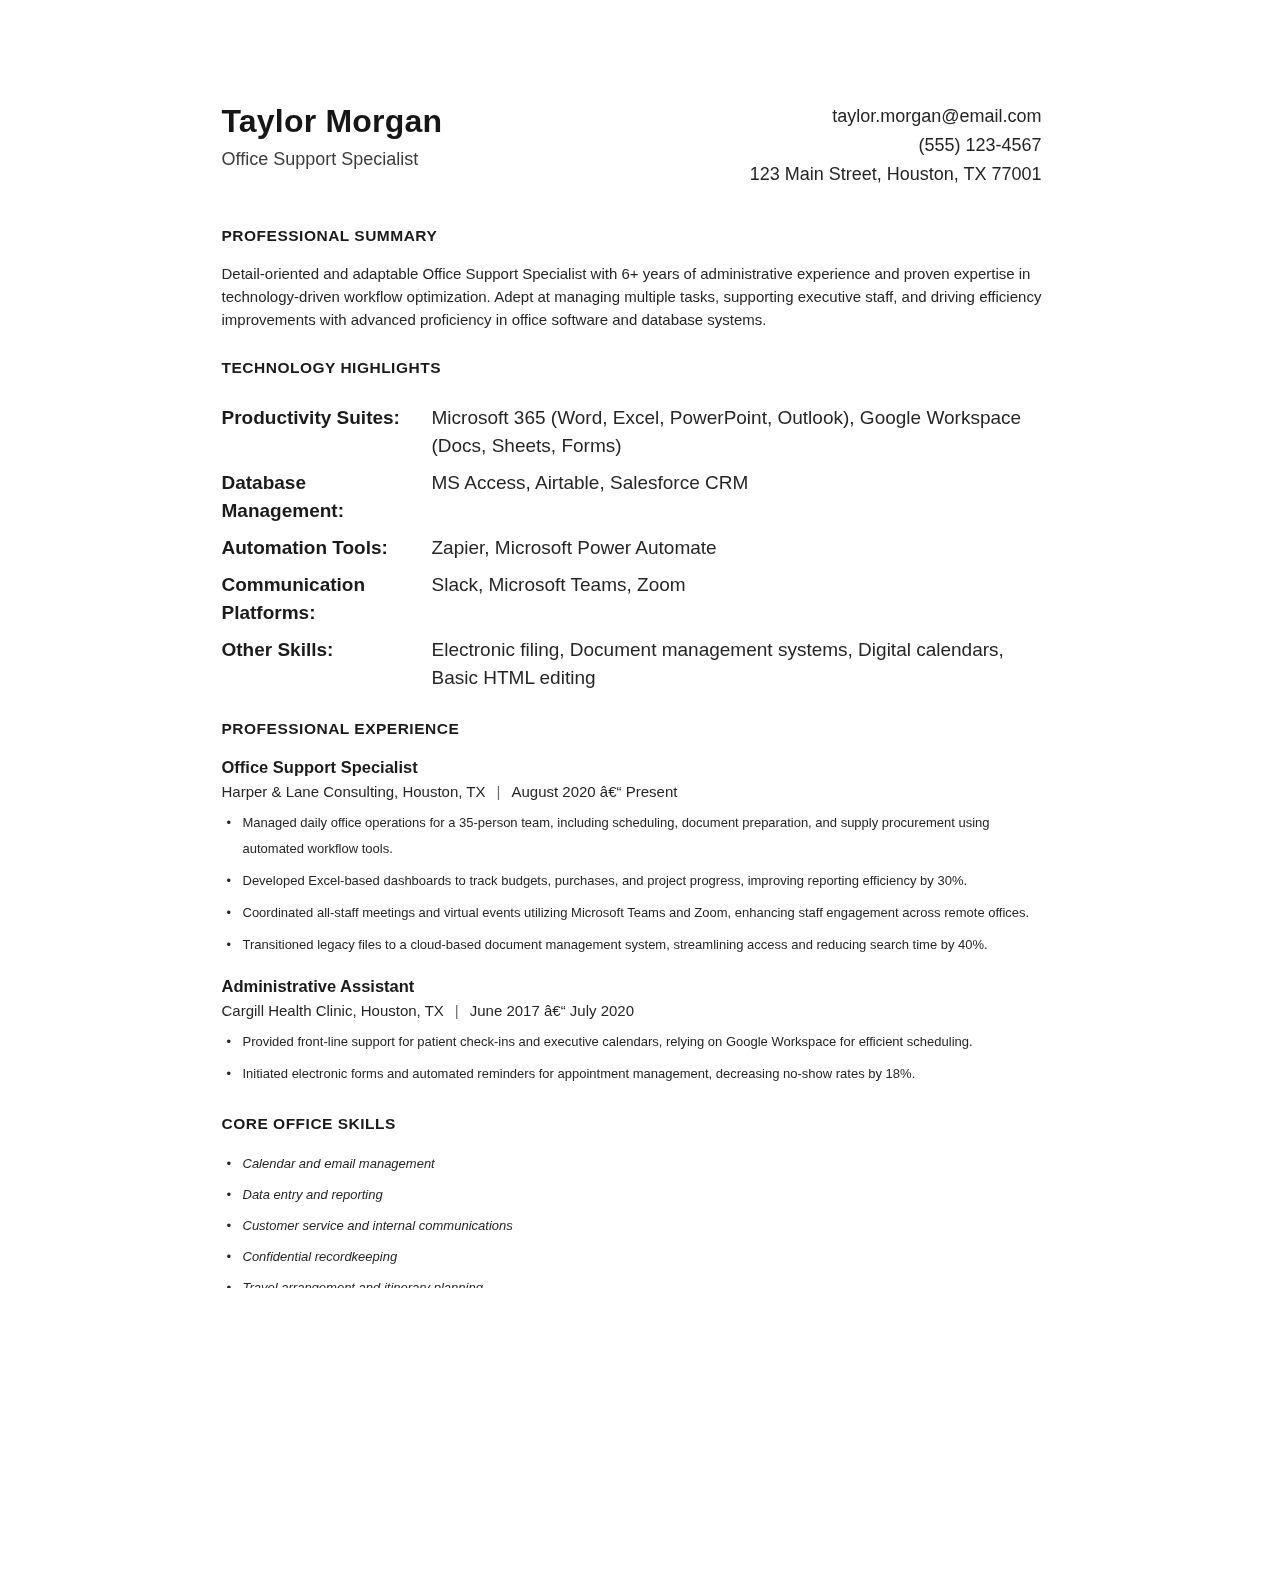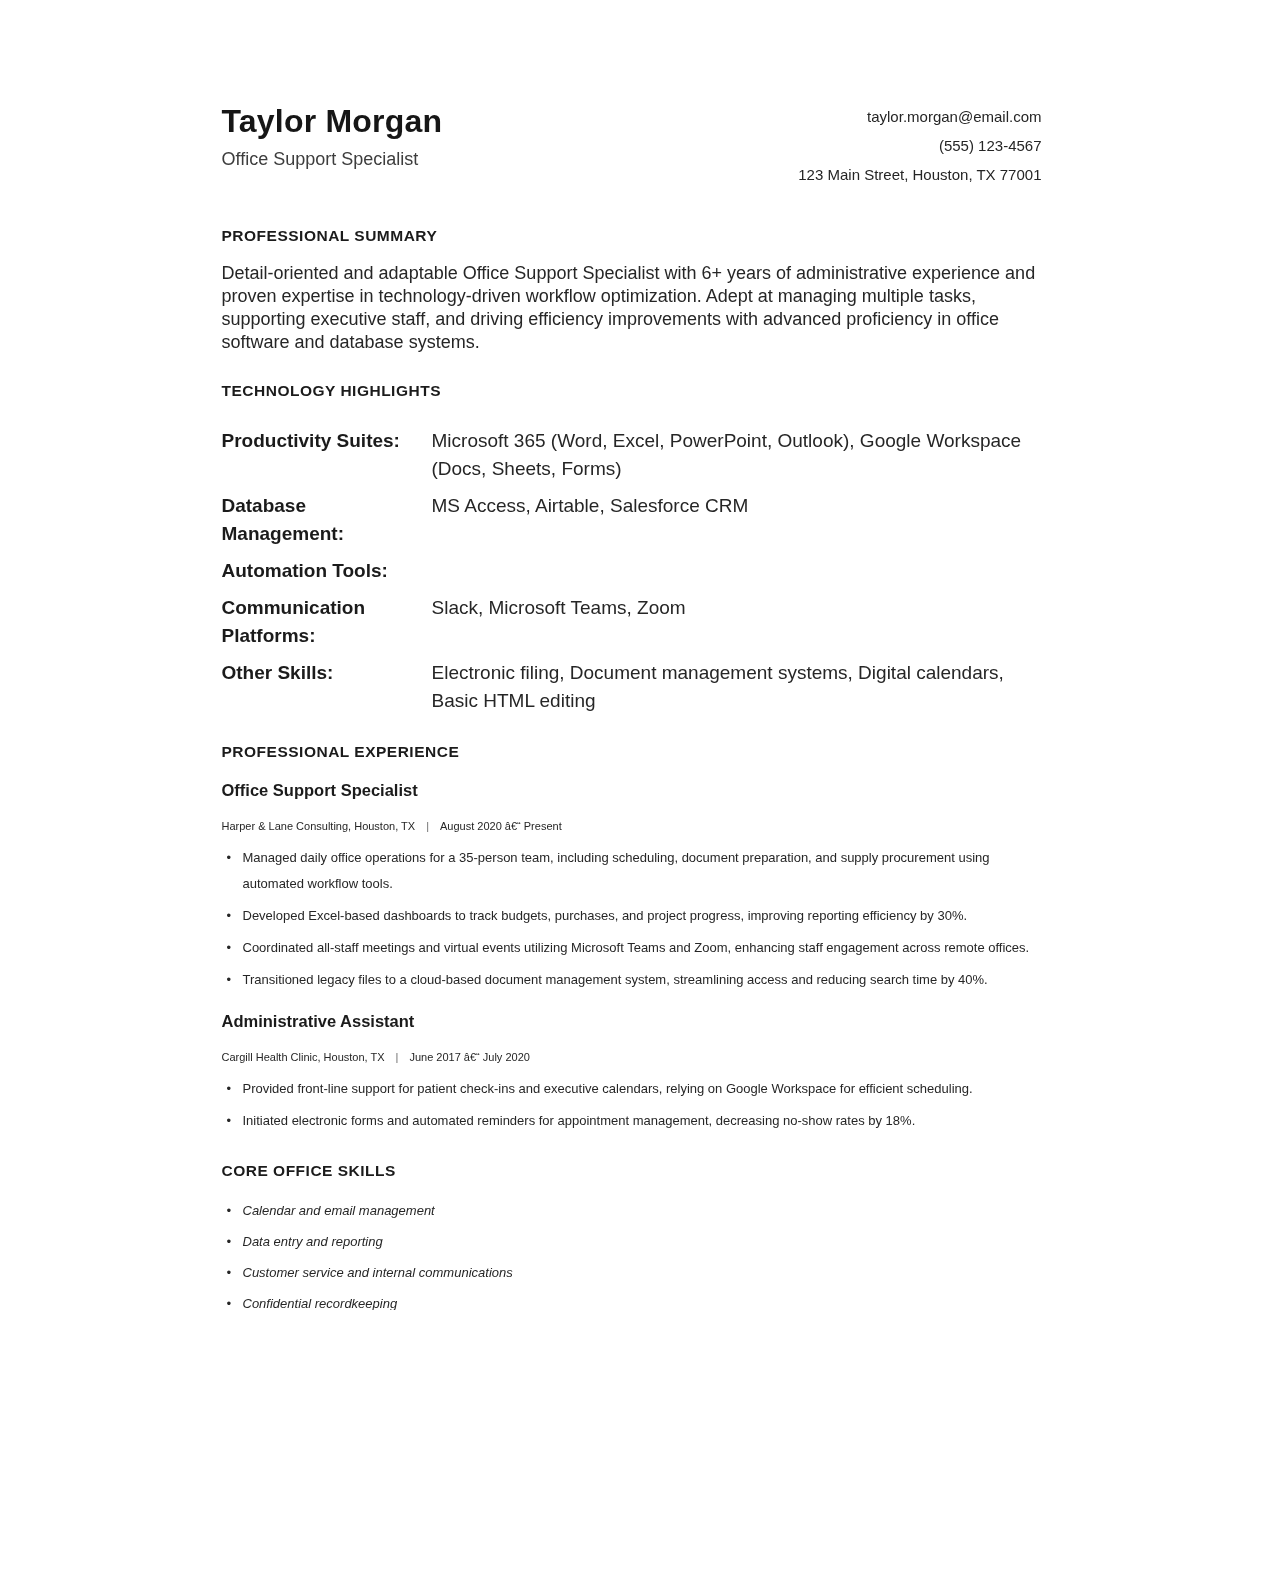--- a/index.html
+++ b/index.html
@@ -40,21 +40,21 @@
     letter-spacing: 0.2px;
   }
   .person-subtitle {
     margin-top: 5px;
     font-size: 18px;
     color: #3d3d3d;
     line-height: 24px;
   }
   .contact {
     text-align: right;
-    font-size: 15px;
+    font-size: 18px;
     line-height: 29px;
     color: #252525;
     margin-top: 2px;
   }
 
   
   h2.section-heading {
     margin: 26px 0 0 0;
     font-size: 15.5px;
     font-weight: 700;
@@ -62,21 +62,21 @@
     color: #1b1b1b;
     line-height: 21px;
   }
   .header + section > h2.section-heading {
     margin-top: 36px;
   }
 
   
   .summary-text {
     margin: 16px 0 0 0;
-    font-size: 18px;
+    font-size: 15px;
     line-height: 23px;
   }
 
   
   .tech-table {
     margin-top: 26px;
   }
   .tech-row {
     display: flex;
     margin-bottom: 9px;
@@ -96,22 +96,22 @@
 
   
   .job-title {
     margin: 17px 0 0 0;
     font-size: 16.5px;
     font-weight: 700;
     color: #1b1b1b;
     line-height: 22px;
   }
   .job-meta {
-    margin-top: 14px;
-    font-size: 11px;
+    margin-top: 2px;
+    font-size: 15px;
     line-height: 23px;
   }
   .job-meta .pipe {
     color: #6e6e6e;
     margin: 0 11px;
   }
 
   
   ul.bullets {
     list-style: none;
@@ -176,20 +176,21 @@
         <div class="tech-row">
           <div class="tech-label">Productivity Suites:</div>
           <div class="tech-value">Microsoft 365 (Word, Excel, PowerPoint, Outlook), Google Workspace (Docs, Sheets, Forms)</div>
         </div>
         <div class="tech-row">
           <div class="tech-label">Database Management:</div>
           <div class="tech-value">MS Access, Airtable, Salesforce CRM</div>
         </div>
         <div class="tech-row">
           <div class="tech-label">Automation Tools:</div>
+          <div class="tech-value">Zapier, Microsoft Power Automate</div>
         </div>
         <div class="tech-row">
           <div class="tech-label">Communication Platforms:</div>
           <div class="tech-value">Slack, Microsoft Teams, Zoom</div>
         </div>
         <div class="tech-row">
           <div class="tech-label">Other Skills:</div>
           <div class="tech-value">Electronic filing, Document management systems, Digital calendars, Basic HTML editing</div>
         </div>
       </div>

